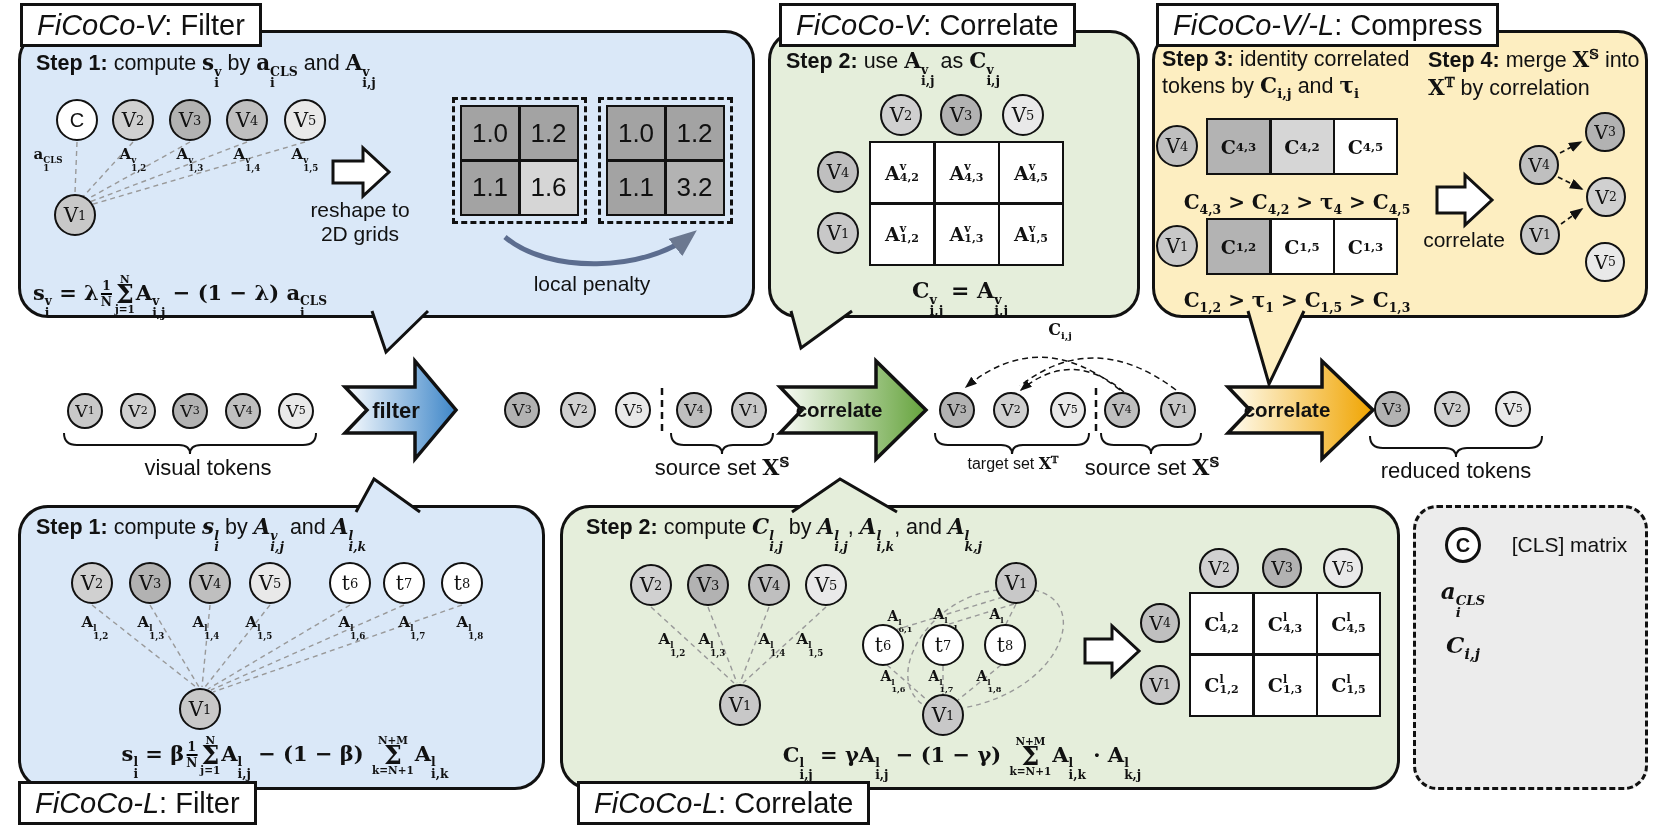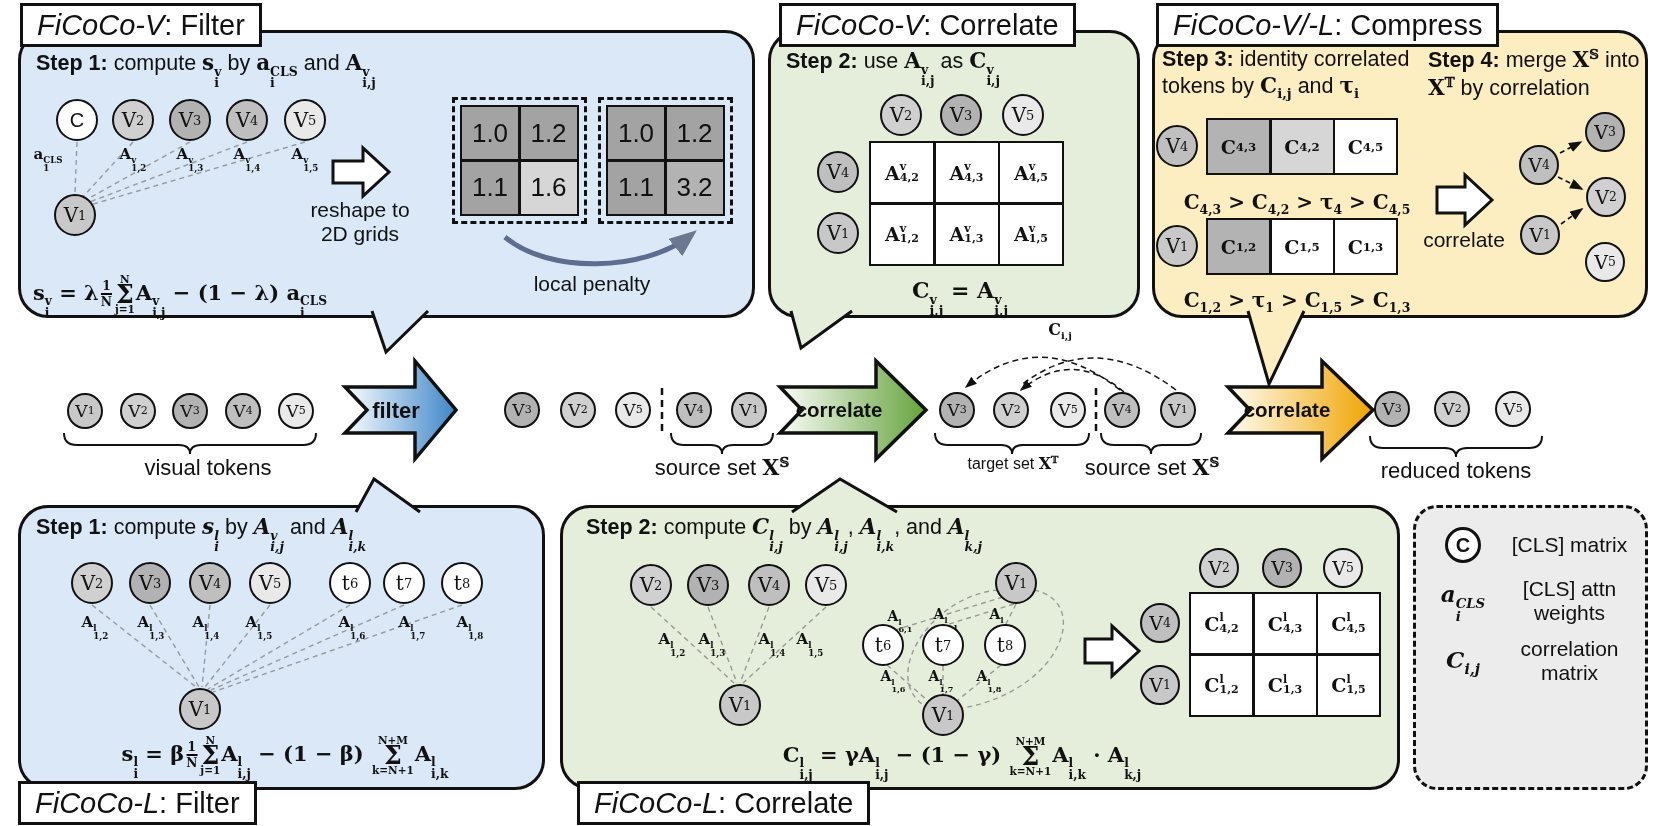--- a/index.html
+++ b/index.html
@@ -592,19 +592,17 @@
 <div class="txt" style="left:1413px;top:505px;width:235px;height:285px;padding:22px 12px 0 10px;z-index:3">
   <div class="legend-row">
     <span class="legend-sym"><span class="legend-c">C</span></span>
     <span class="legend-desc">[CLS] matrix</span>
   </div>
   <div class="legend-row" style="margin-top:14px">
     <span class="legend-sym"><span class="mt"><i>a</i></span><span class="ss">
           <span><i>CLS</i></span>
           <span><i>i</i></span>
         </span></span>
-    <span class="legend-desc" style="white-space:normal">[CLS] attn weights</span>
   </div>
   <div class="legend-row" style="margin-top:12px">
     <span class="legend-sym"><span class="mt"><i>C</i></span><sub class="sb"><i>i,j</i></sub></span>
-    <span class="legend-desc" style="white-space:normal">correlation matrix</span>
   </div>
 </div>
 
 </body></html>

